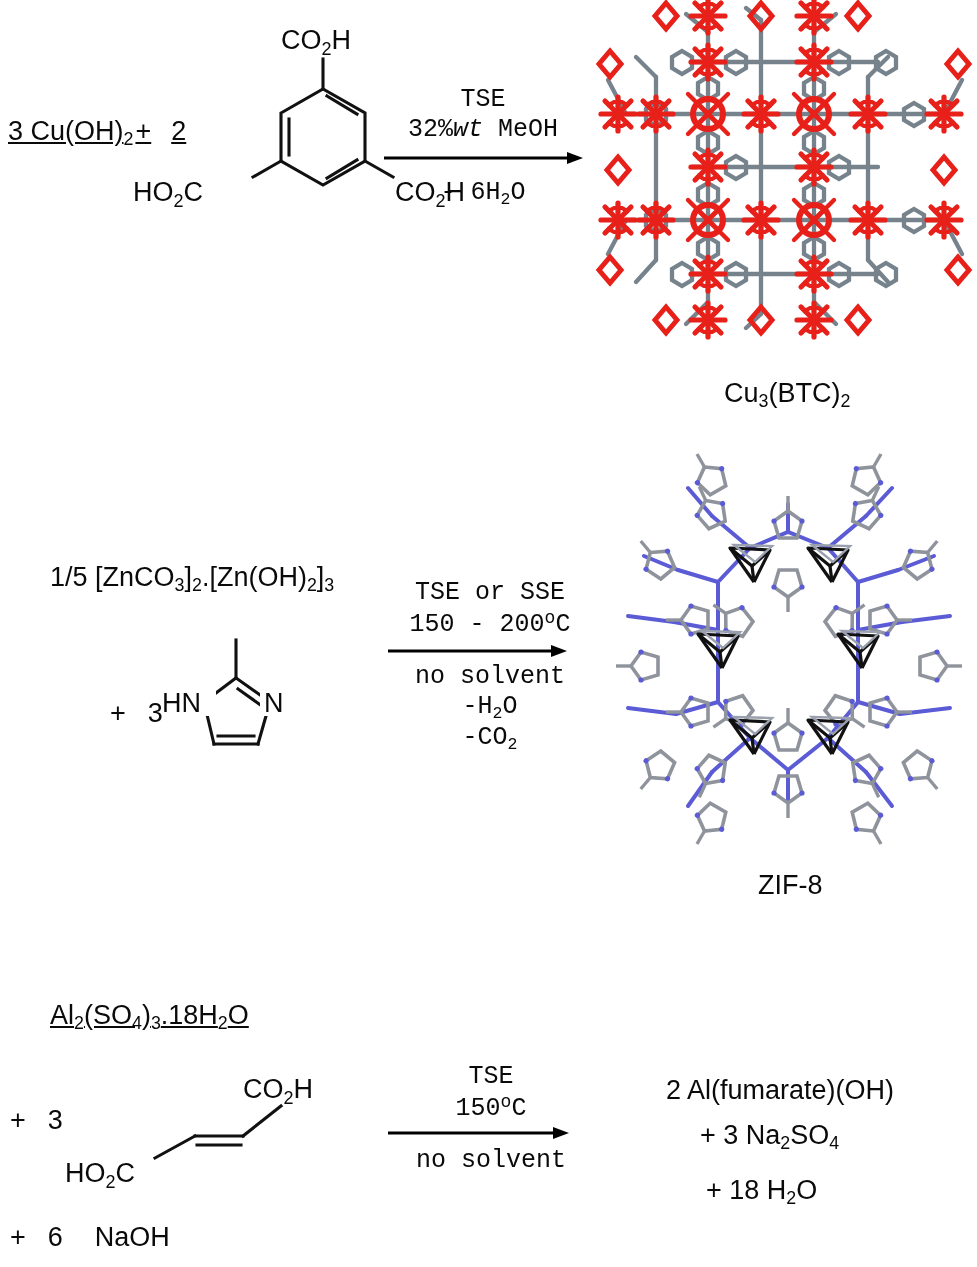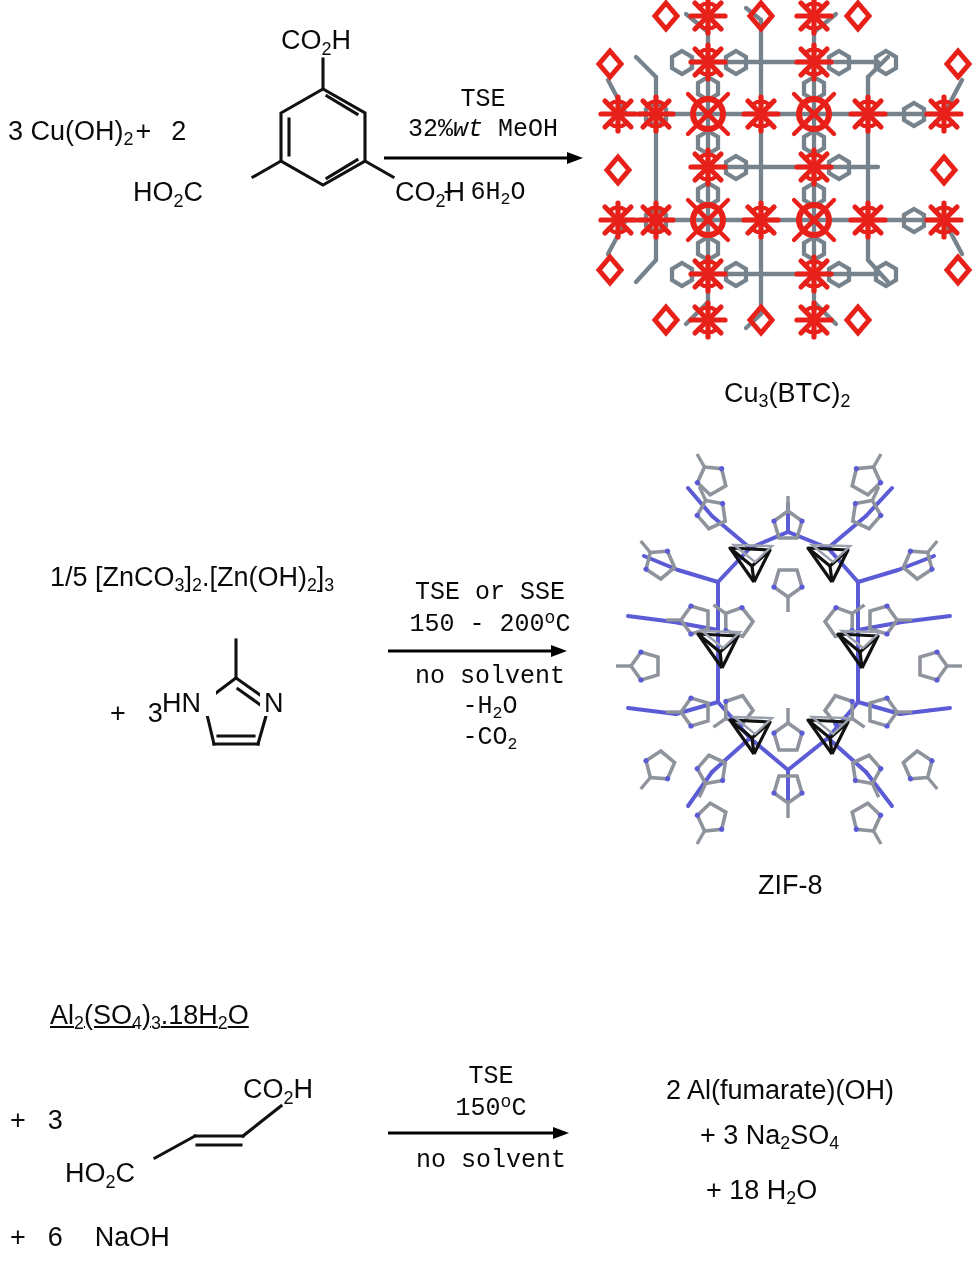--- a/index.html
+++ b/index.html
@@ -18,21 +18,21 @@
   .struct-line{stroke:#111111;stroke-width:3.1;fill:none;stroke-linecap:square;}
   .lbl{font-size:27px;fill:#0a0a0a;font-family:"Liberation Sans","DejaVu Sans",sans-serif;}
   .lbl tspan.s{font-size:18px;}
   .arrow-line{stroke:#000;stroke-width:3.2;}
   .arrow-head{fill:#000;}
   .xtal{position:absolute;}
 </style>
 </head>
 <body>
 
-<div class="abs txt" style="left:8px;top:116px;">
+<div class="abs txt" style="left:8px;top:116px;text-decoration:underline;">
   3 Cu(OH)<sub>2</sub><span style="padding-left:2px;">+</span><span style="padding-left:20px;">2</span>
 </div>
 
 <div class="abs" style="left:205px;top:55px;">
 <svg width="240" height="185" viewBox="0 0 240 185">
 
   <polygon class="struct-line" points="76,58 118,34 160,58 160,106 118,130 76,106"></polygon>
 
   <line class="struct-line" x1="84" y1="64" x2="84" y2="100" stroke-width="2.7"></line>
   <line class="struct-line" x1="122" y1="41" x2="152" y2="59" stroke-width="2.7"></line>

